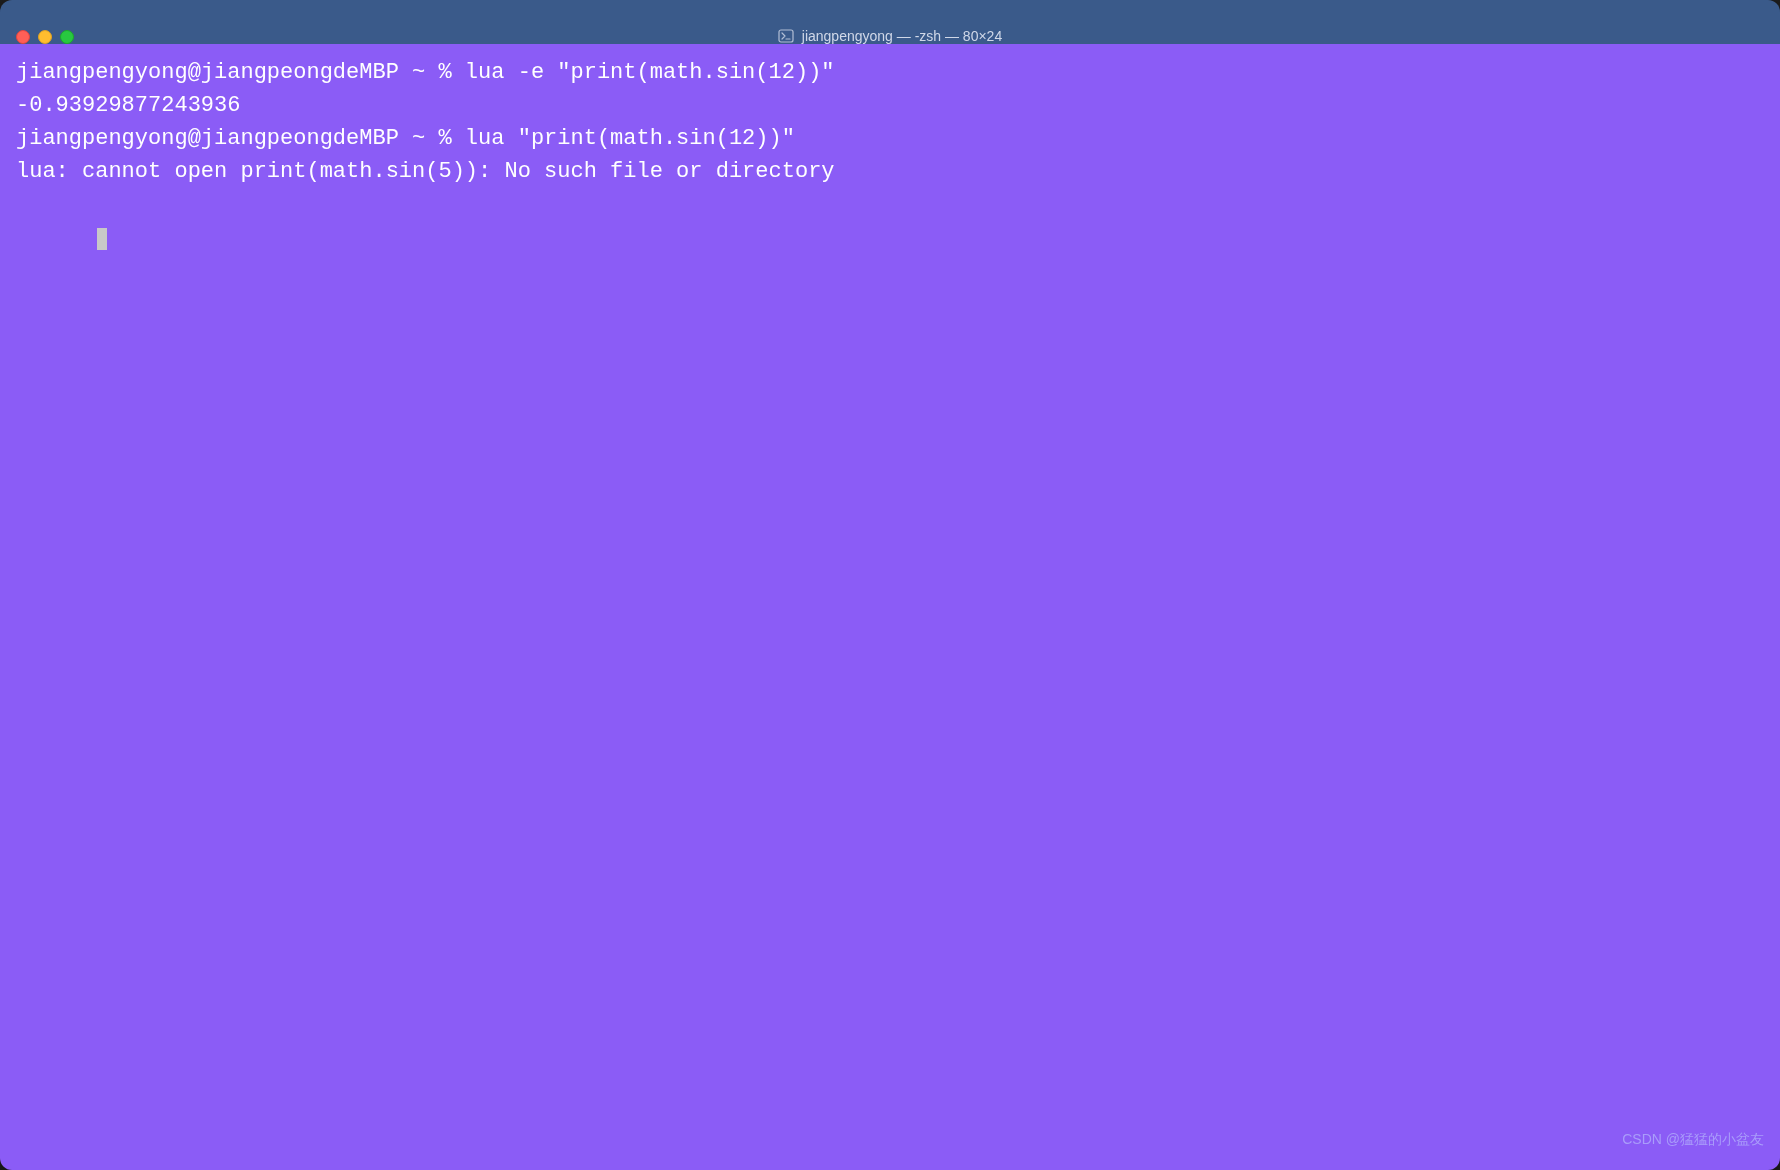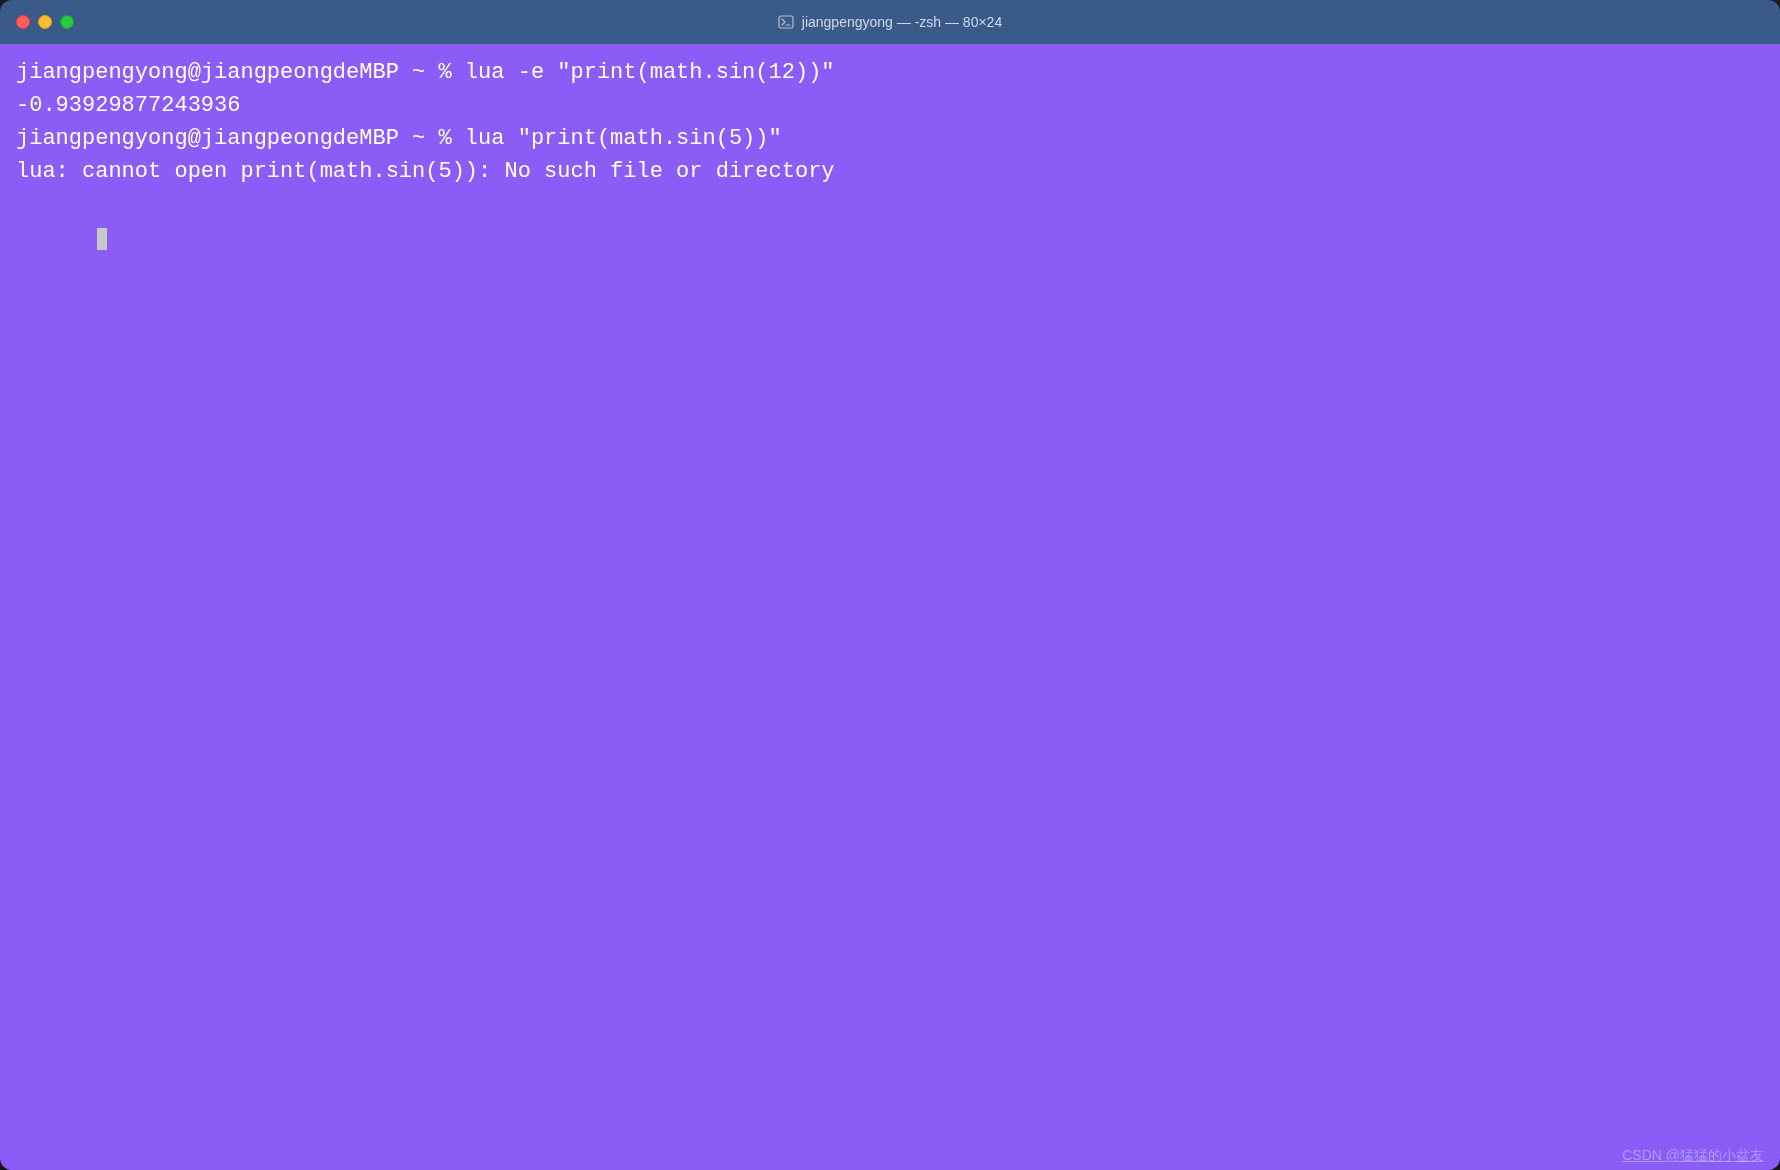--- a/index.html
+++ b/index.html
@@ -26,21 +26,21 @@
       overflow: hidden;
       display: flex;
       flex-direction: column;
       box-shadow: 0 20px 60px rgba(0,0,0,0.5);
     }
 
     .titlebar {
       background: #3a5a8a;
       height: 44px;
       display: flex;
-      align-items: center;
+      align-items: flex-end;
       justify-content: center;
       position: relative;
       flex-shrink: 0;
     }
 
     .traffic-lights {
       position: absolute;
       left: 16px;
       display: flex;
       gap: 8px;
@@ -113,26 +113,25 @@
       display: inline-block;
       width: 10px;
       height: 22px;
       background: #c8c8c8;
       vertical-align: text-bottom;
       margin-left: 2px;
     }
 
     .watermark {
       position: absolute;
-      bottom: 4px;
+      bottom: 20px;
       right: 16px;
       color: rgba(200, 220, 255, 0.5);
       font-size: 14px;
       font-family: -apple-system, BlinkMacSystemFont, sans-serif;
-      text-decoration: underline;
     }
   </style>
 </head>
 <body>
 
 <div class="window">
 
   <div class="titlebar">
     <div class="traffic-lights">
       <div class="traffic-light close"></div>
@@ -145,21 +144,21 @@
         <polyline points="4,5 7,8 4,11" stroke="#d0d8e8" stroke-width="1.2" fill="none" stroke-linecap="round" stroke-linejoin="round"></polyline>
         <line x1="8" y1="11" x2="12" y2="11" stroke="#d0d8e8" stroke-width="1.2" stroke-linecap="round"></line>
       </svg>
       <span>jiangpengyong — -zsh — 80×24</span>
     </div>
   </div>
 
   <div class="terminal-body">
     <span class="terminal-line prompt">jiangpengyong@jiangpeongdeMBP ~ % lua -e "print(math.sin(12))"</span>
     <span class="terminal-line output">-0.93929877243936</span>
-    <span class="terminal-line prompt">jiangpengyong@jiangpeongdeMBP ~ % lua "print(math.sin(5))"</span>
+    <span class="terminal-line prompt">jiangpengyong@jiangpeongdeMBP ~ % lua "print(math.sin(12))"</span>
     <span class="terminal-line output">lua: cannot open print(math.sin(5)): No such file or directory</span>
     <span class="terminal-line prompt">
       <span class="cursor"></span>
     </span>
 
     <div class="watermark">CSDN @猛猛的小盆友</div>
   </div>
 </div>
 
 </body></html>

